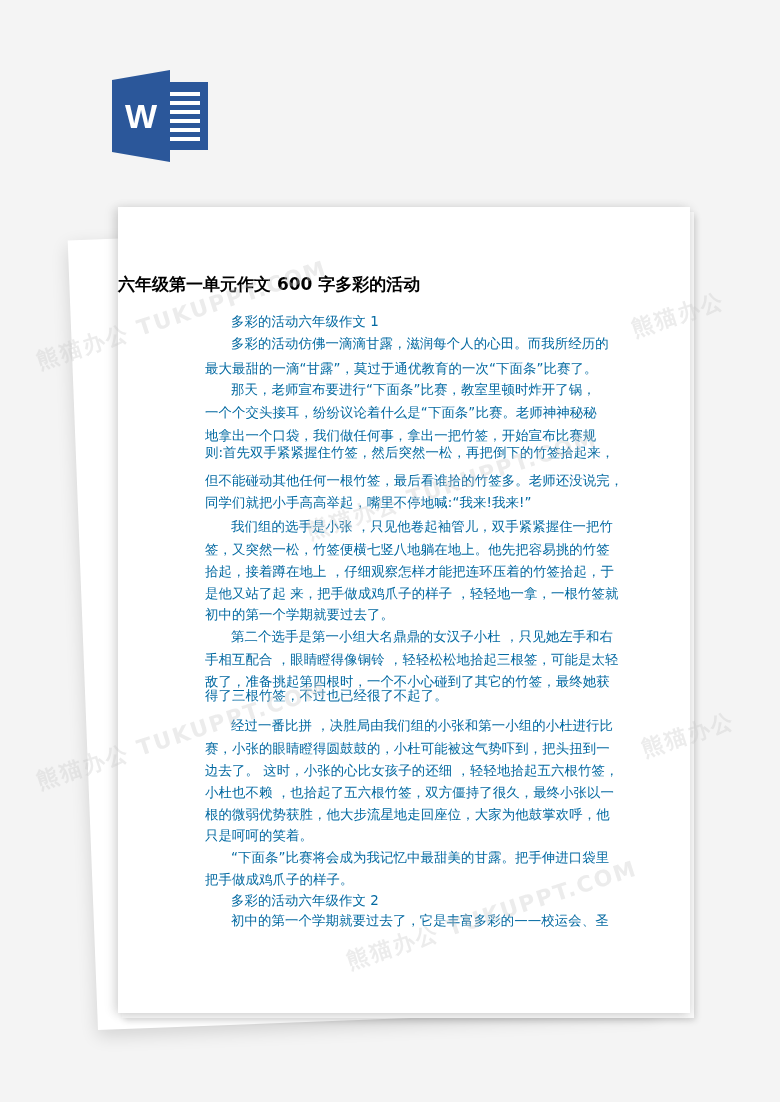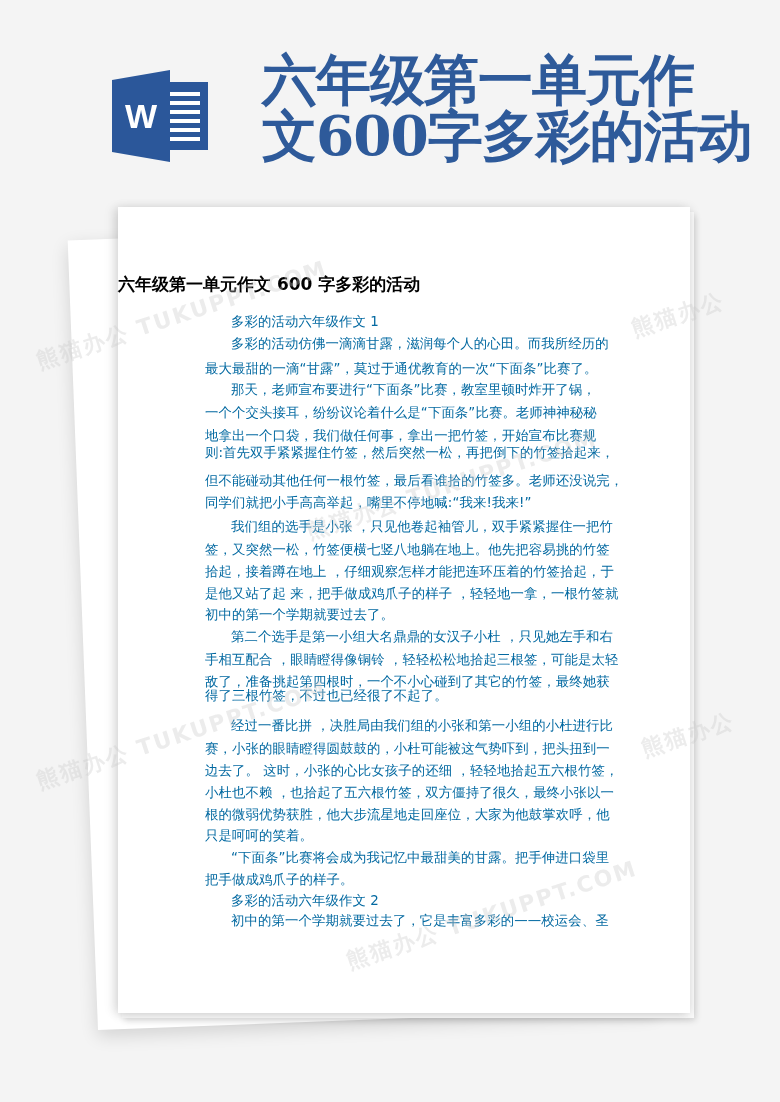--- a/index.html
+++ b/index.html
@@ -60,24 +60,20 @@
       <rect x="62" y="24" width="30" height="4"></rect>
       <rect x="62" y="33" width="30" height="4"></rect>
       <rect x="62" y="42" width="30" height="4"></rect>
       <rect x="62" y="51" width="30" height="4"></rect>
       <rect x="62" y="60" width="30" height="4"></rect>
       <rect x="62" y="69" width="30" height="4"></rect>
     </g>
     <polygon points="4,12 62,2 62,94 4,84" fill="#2b579a"></polygon>
     <text x="33" y="60" text-anchor="middle" fill="#ffffff" font-family="Liberation Sans, sans-serif" font-weight="bold" font-size="34">W</text>
   </svg>
-  <div class="banner-title">
-    <div>六年级第一单元作</div>
-    <div>文600字多彩的活动</div>
-  </div>
 </div>
 
 <div class="page-back"></div>
 <div class="page-mid"></div>
 
 <div class="page">
   <div class="doc-title">六年级第一单元作文 600 字多彩的活动</div>
   <div id="lines">
       <div class="line indent" style="top: 106px;">多彩的活动六年级作文 1</div>
       <div class="line indent" style="top: 128px;">多彩的活动仿佛一滴滴甘露，滋润每个人的心田。而我所经历的</div>

